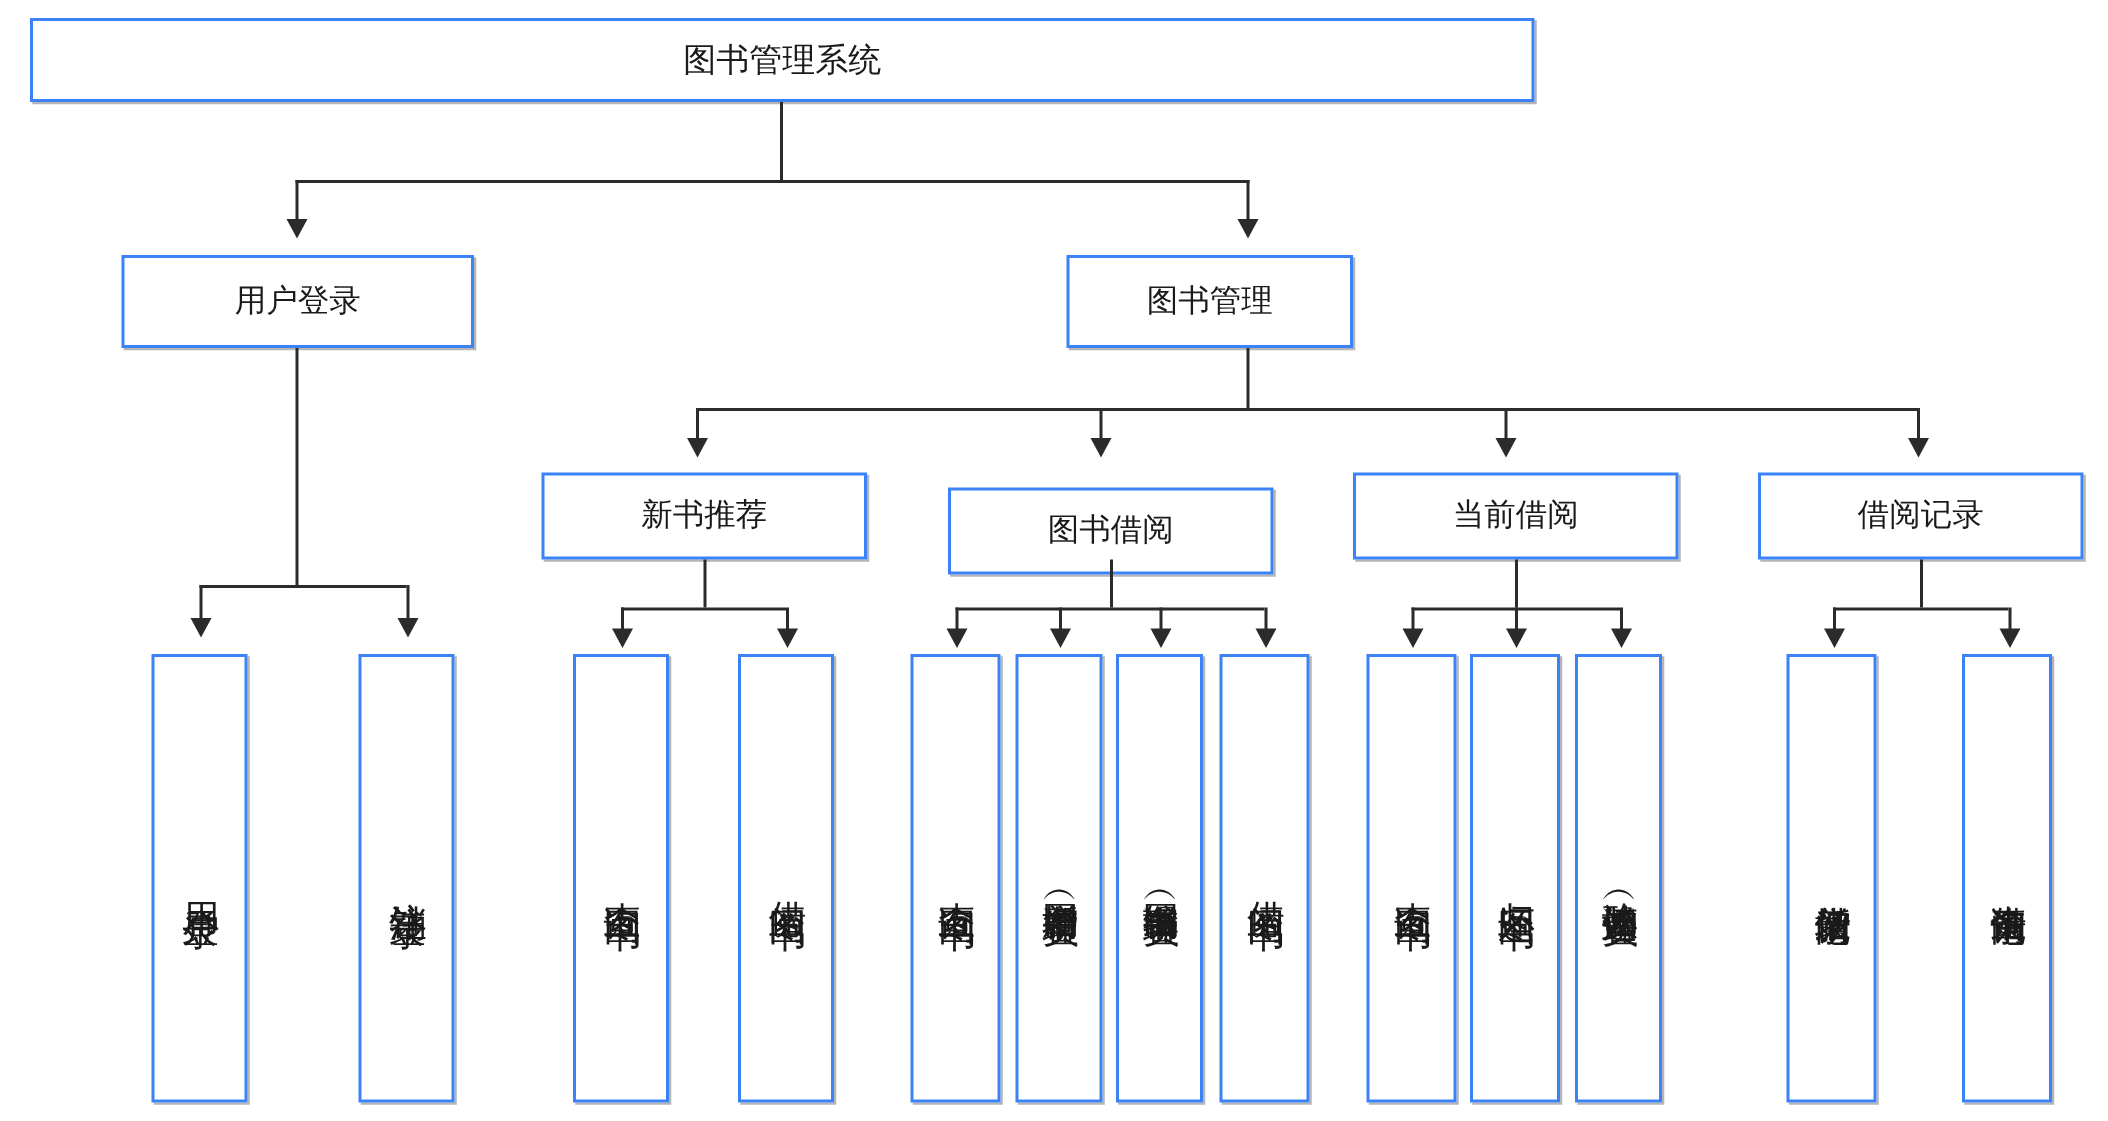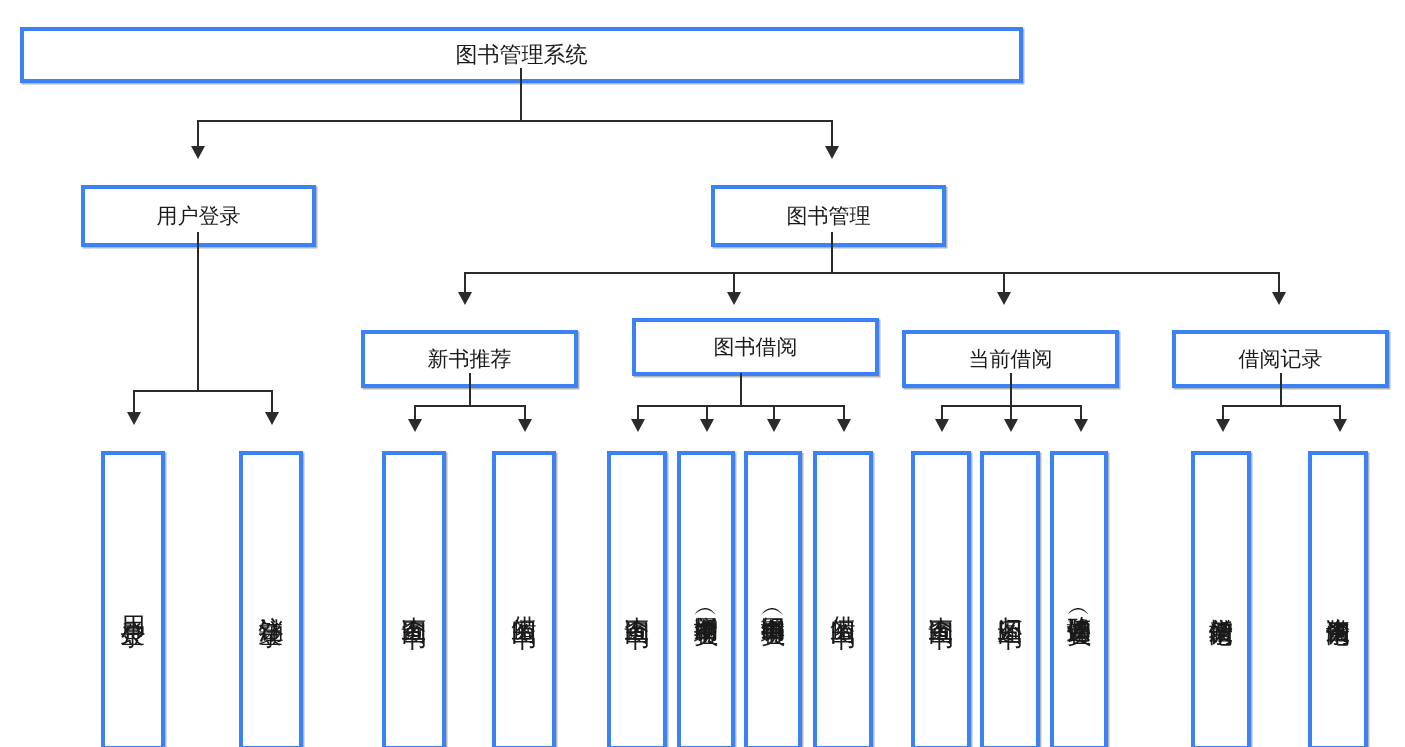--- a/index.html
+++ b/index.html
@@ -10,27 +10,26 @@
     overflow:hidden;
     position:relative;
   }
   #diagram{
     position:absolute;left:0;top:0;width:1405px;height:747px;
   }
   .node{
     position:absolute;
     box-sizing:border-box;
     background:#ffffff;
-    border:4px solid #3b82f6;
+    border:2px solid #3b82f6;
     display:flex;
     align-items:center;
     justify-content:center;
     color:#1a1a1a;
     box-shadow:1.5px 1.5px 0 0 rgba(120,120,120,.55);
-    margin-top:15px;
   }
   .node .lbl{
     display:block;
     text-align:center;
     line-height:1.18;
     white-space:nowrap;
   }
   
   .h-node .lbl{font-size:21px;}
   .root .lbl{font-size:22px;}
@@ -87,21 +86,21 @@
   <div class="ln v" style="left:197px;top:120px;height:28px;"></div>
   <div class="arrow" style="left:191px;top:146px;"></div>
 
   <div class="ln v" style="left:831px;top:120px;height:28px;"></div>
   <div class="arrow" style="left:825px;top:146px;"></div>
 
   <div class="node h-node" style="left:81px;top:170px;width:235px;height:62px;">
     <span class="lbl">用户登录</span>
   </div>
 
-  <div class="node h-node" style="left:711px;top:170px;width:235px;height:62px;">
+  <div class="node h-node" style="left:711px;top:170px;width:191px;height:62px;">
     <span class="lbl">图书管理</span>
   </div>
 
   <div class="ln v" style="left:197px;top:232px;height:158px;"></div>
   <div class="ln h" style="left:133px;top:390px;width:138px;"></div>
   <div class="ln v" style="left:133px;top:390px;height:24px;"></div>
   <div class="arrow" style="left:127px;top:412px;"></div>
   <div class="ln v" style="left:271px;top:390px;height:24px;"></div>
   <div class="arrow" style="left:265px;top:412px;"></div>
 
@@ -116,21 +115,21 @@
 
   <div class="ln v" style="left:1003px;top:272px;height:22px;"></div>
   <div class="arrow" style="left:997px;top:292px;"></div>
 
   <div class="ln v" style="left:1278px;top:272px;height:22px;"></div>
   <div class="arrow" style="left:1272px;top:292px;"></div>
 
   <div class="node h-node" style="left:361px;top:315px;width:217px;height:58px;">
     <span class="lbl">新书推荐</span>
   </div>
-  <div class="node h-node" style="left:632px;top:303px;width:247px;height:58px;">
+  <div class="node h-node" style="left:632px;top:325px;width:217px;height:58px;">
     <span class="lbl">图书借阅</span>
   </div>
   <div class="node h-node" style="left:1172px;top:315px;width:217px;height:58px;">
     <span class="lbl">借阅记录</span>
   </div>
   <div class="node h-node" style="left:902px;top:315px;width:217px;height:58px;">
     <span class="lbl">当前借阅</span>
   </div>
 
   <div class="ln v" style="left:469px;top:373px;height:32px;"></div>

